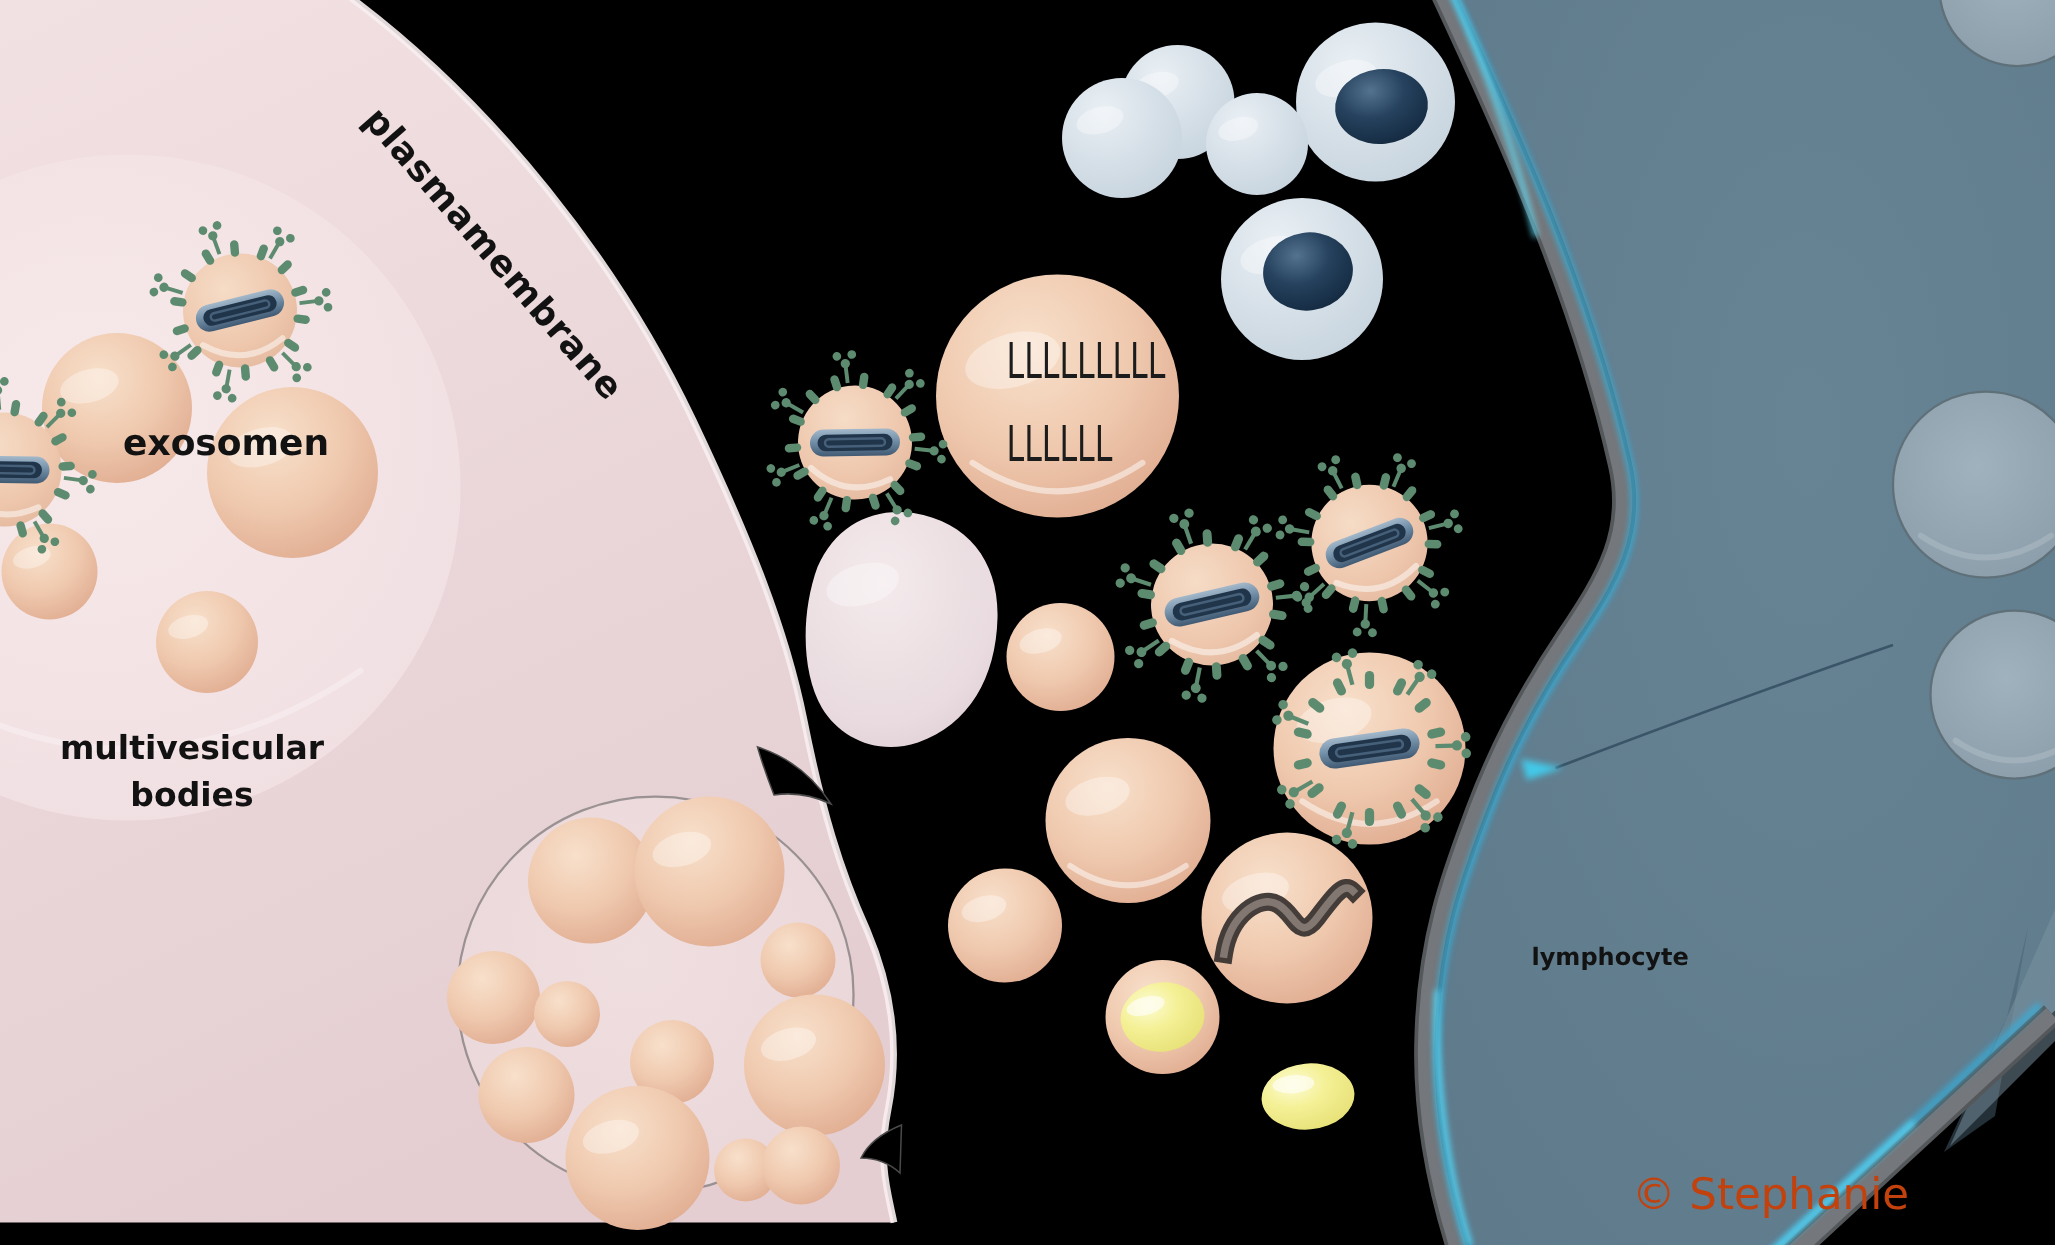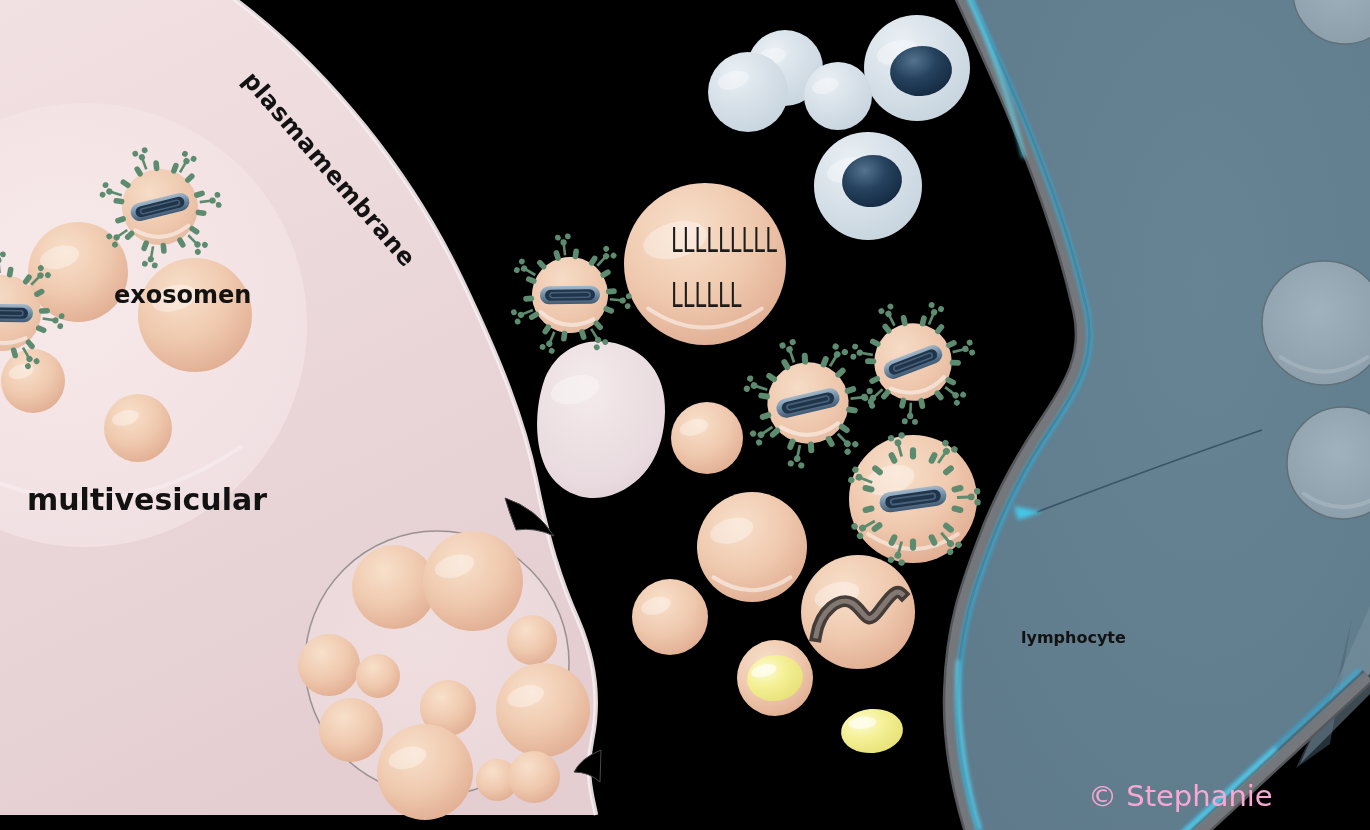--- a/index.html
+++ b/index.html
@@ -3,29 +3,29 @@
 <meta charset="utf-8">
 <style>
   html,body{margin:0;padding:0;background:#000;}
   .stage{position:relative;width:1370px;height:830px;overflow:hidden;background:#000;
          font-family:"DejaVu Sans", sans-serif;}
   .stage svg{position:absolute;left:0;top:0;}
   .lbl{position:absolute;color:#121212;font-weight:bold;white-space:nowrap;
        font-family:"DejaVu Sans", sans-serif;}
   .lbl-plasma{left:258px;top:66px;font-size:24px;letter-spacing:.5px;
        transform:rotate(49deg);transform-origin:left top;}
-  .lbl-exo{left:82px;top:281px;font-size:24px;margin-left:32px;}
-  .lbl-mvb{left:27px;top:484px;width:202px;text-align:center;font-size:30px;line-height:31px;}
+  .lbl-exo{left:82px;top:281px;font-size:24px;}
+  .lbl-mvb{left:27px;top:484px;width:202px;text-align:center;font-size:22px;line-height:31px;}
   .lbl-micro{left:483px;top:415px;font-size:24px;}
   .lbl-lymph{left:1021px;top:628px;font-size:16px;}
   .lbl-ll{left:671px;font-weight:normal;color:#1c1c1c;font-size:33px;
        transform:scaleX(.64);transform-origin:left top;letter-spacing:0;}
   .lbl-ll1{top:221px;}
   .lbl-ll2{top:276px;}
-  .lbl-credit{left:1088px;top:779px;font-weight:normal;color:#f9a8d4;font-size:29px;}
+  .lbl-credit{left:1088px;top:779px;font-weight:normal;color:#c2410c;font-size:29px;}
 </style>
 </head>
 <body>
 
 <div class="stage">
 <svg width="1370" height="830" viewBox="0 0 1370 830">
   <defs>
     <linearGradient id="gCell" x1="0" y1="0" x2="0.35" y2="1">
       <stop offset="0" stop-color="#f2e1e3"></stop>
           <stop offset="1" stop-color="#e4ced2"></stop>
@@ -305,18 +305,19 @@
       <use href="#glint" transform="translate(868,186) scale(54) rotate(-15)"></use>
       <ellipse cx="872" cy="181" rx="30" ry="26" transform="rotate(-8 872 181)" fill="url(#gNuc)"></ellipse>
     </g>
   </g>
 </svg>
 
 <div class="lbl lbl-plasma">plasmamembrane</div>
 <div class="lbl lbl-exo">exosomen</div>
 <div class="lbl lbl-mvb">
   <div>multivesicular</div>
+  <div>bodies</div>
 </div>
 <div class="lbl lbl-ll lbl-ll1">LLLLLLLLL</div>
 <div class="lbl lbl-ll lbl-ll2">LLLLLL</div>
 <div class="lbl lbl-lymph">lymphocyte</div>
 <div class="lbl lbl-credit">© Stephanie</div>
 </div>
 
 </body></html>

